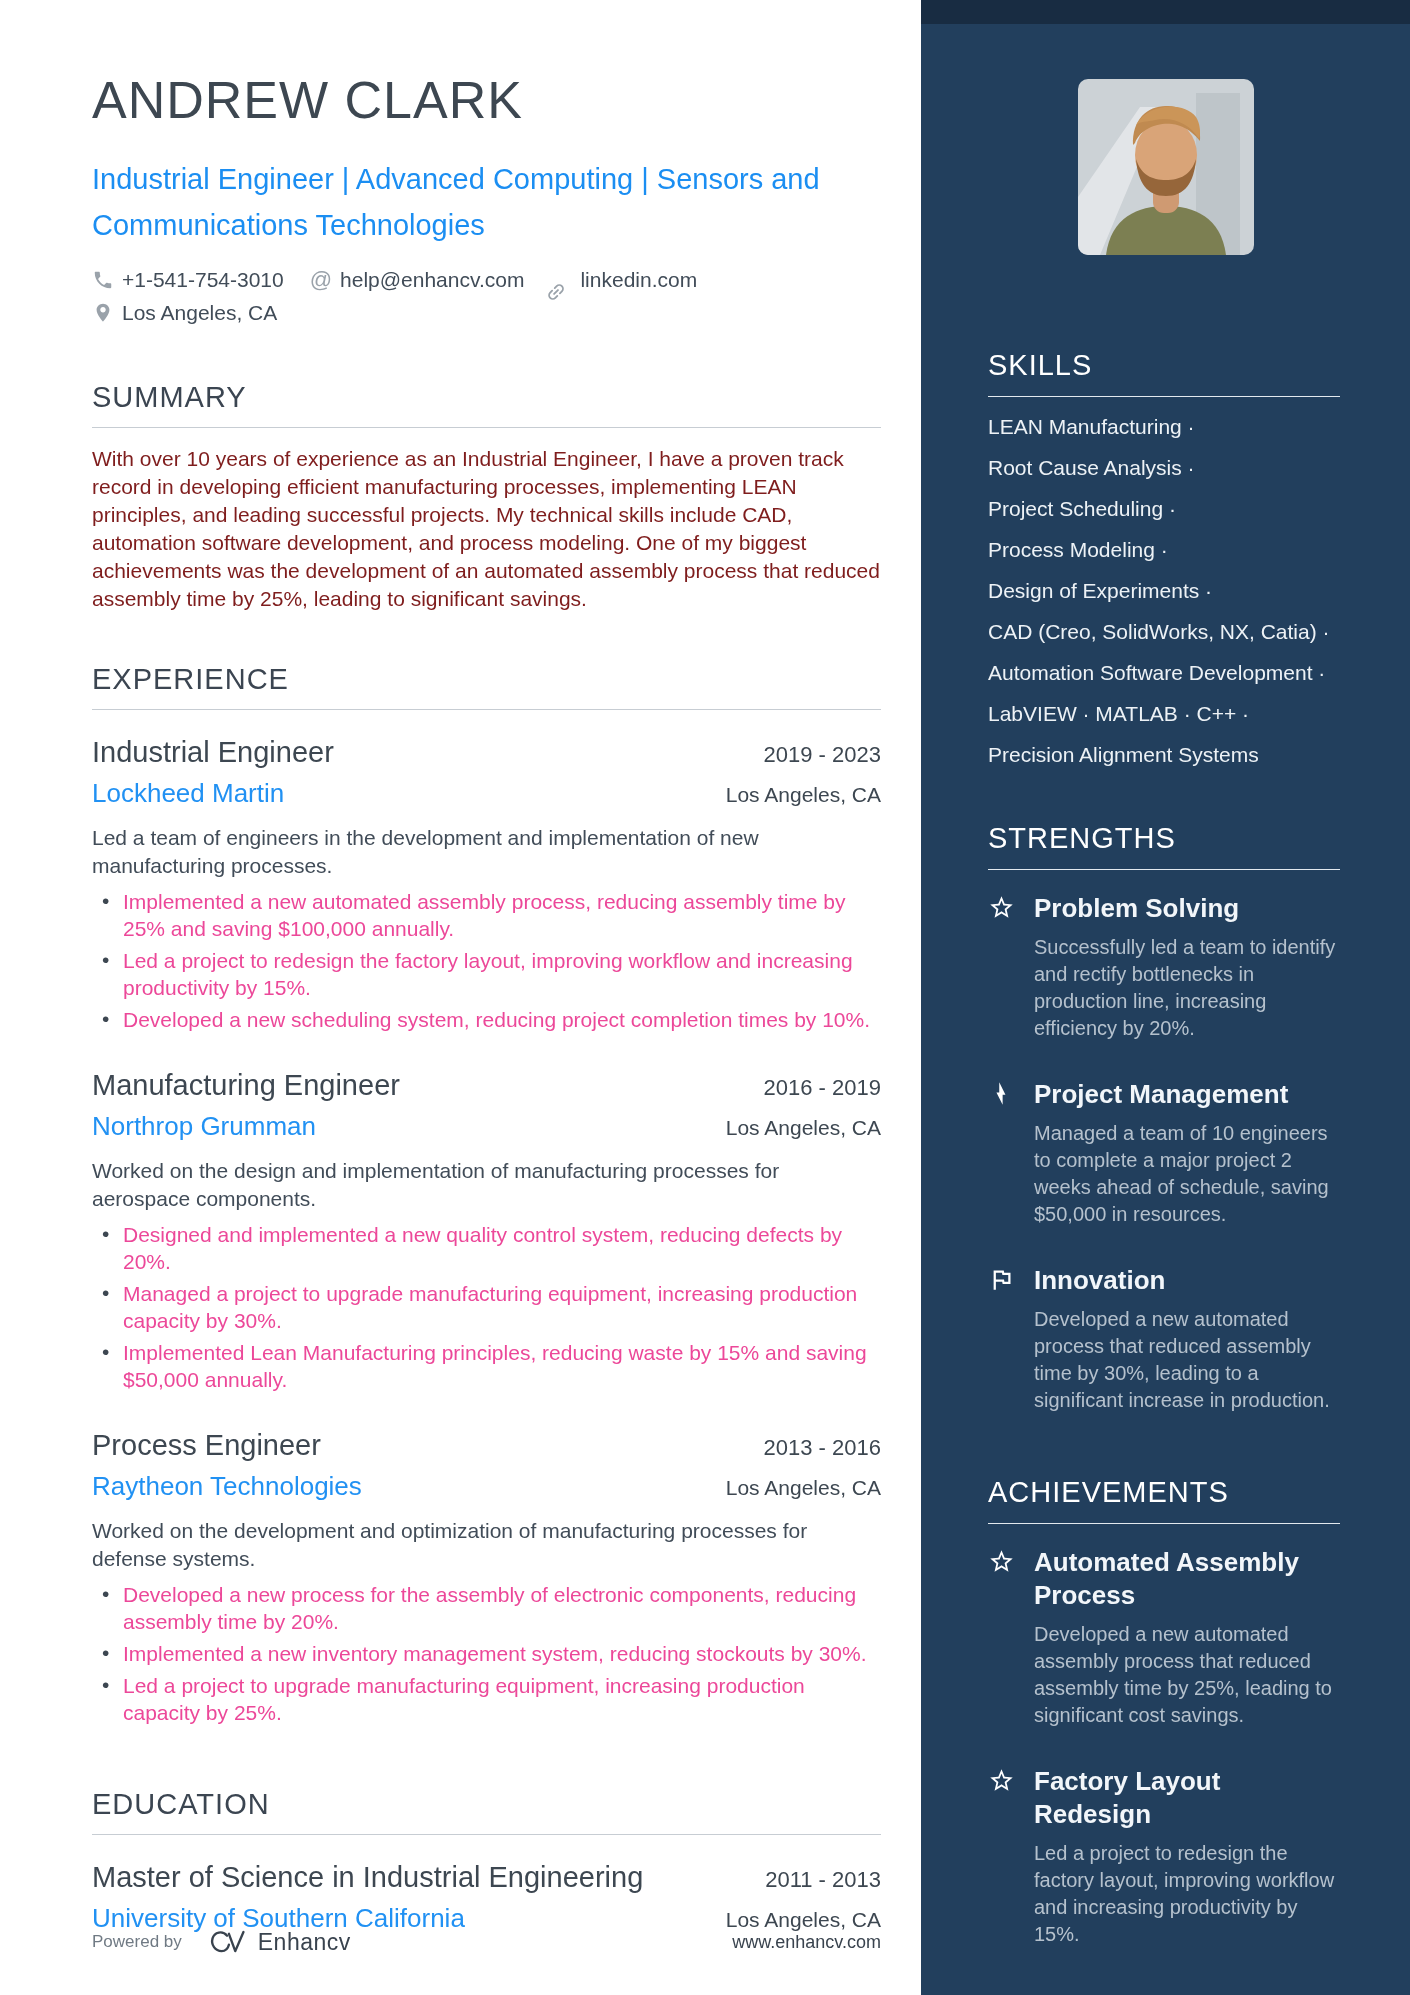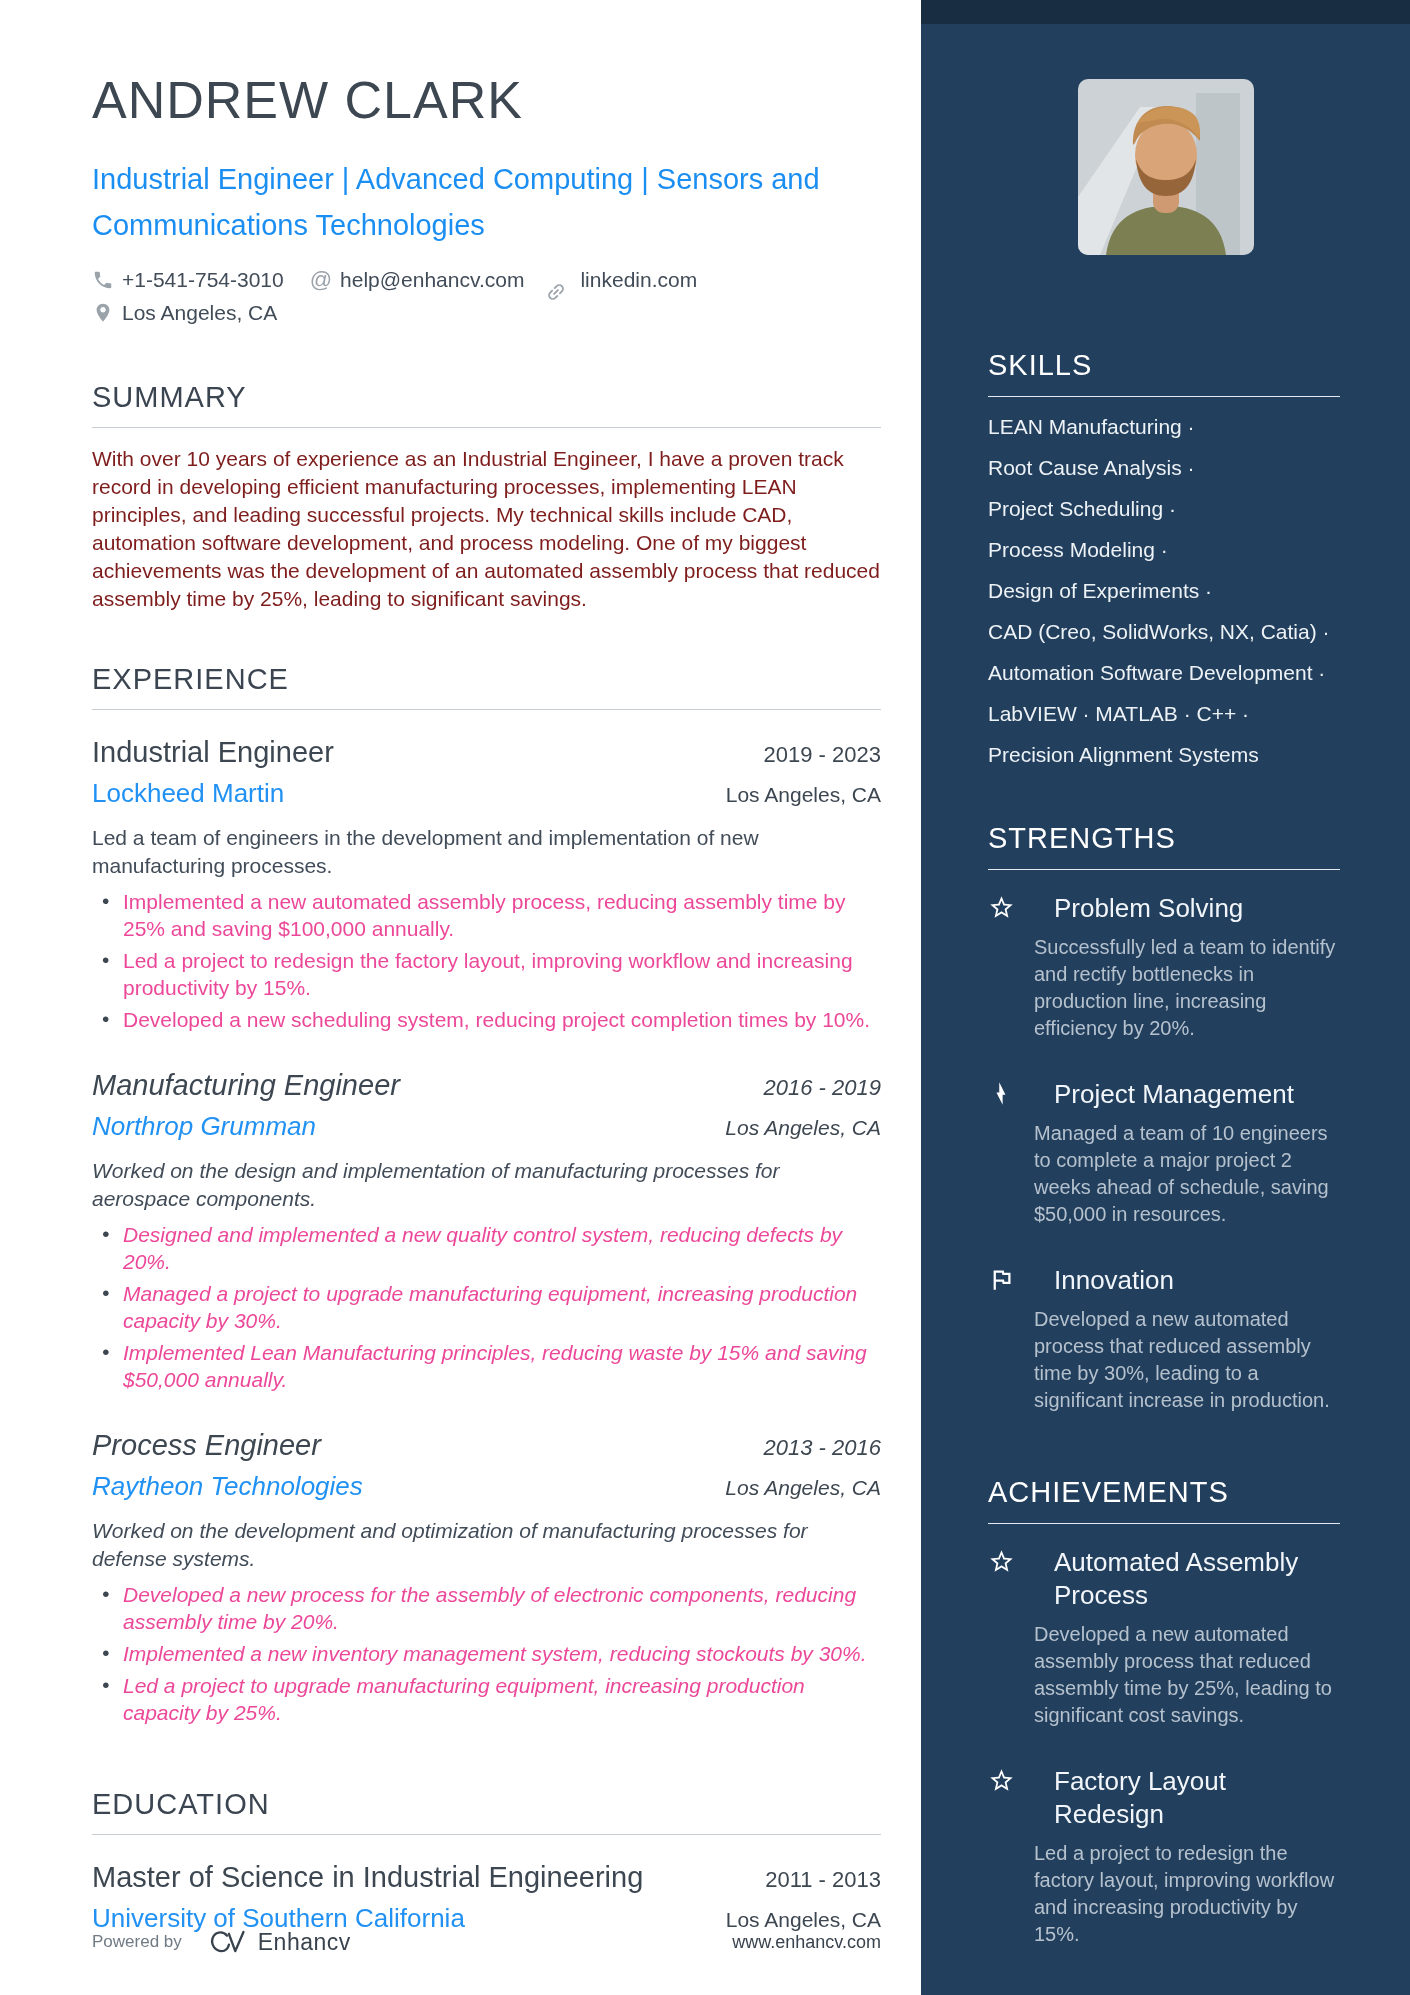--- a/index.html
+++ b/index.html
@@ -20,21 +20,21 @@
   .contact-row2 { flex-basis:100%; display:flex; }
 
   .msection { margin-top:56px; }
   .msection.experience { margin-top:50px; }
   .msection.education { margin-top:62px; }
   .mheading { font-size:29px; font-weight:400; letter-spacing:1px; color:#3b4551;
               padding-bottom:13px; border-bottom:1px solid #c7cdd3; }
   .summary-text { margin-top:17px; font-size:21px; line-height:28px; color:#7f1d1d; }
 
   .entry { margin-top:24px; }
-  .entry + .entry { margin-top:34px;font-style:italic; }
+  .entry + .entry { margin-top:34px; }
   .erow { display:flex; justify-content:space-between; align-items:baseline; }
   .etitle { font-size:29px; font-weight:400; color:#3d4751; max-width:560px; line-height:37px; }
   .edate { font-size:22px; color:#3d4751; white-space:nowrap; }
   .erow2 { display:flex; justify-content:space-between; align-items:baseline; margin-top:7px; }
   .ecompany { font-size:26px; font-weight:500; color:#2191f3; }
   .eloc { font-size:21px; color:#3d4751; white-space:nowrap; }
   .edesc { margin-top:15px; font-size:21px; line-height:28px; color:#414c58; }
   .ebullets { margin-top:8px; list-style:none; }
   .ebullets li { position:relative; padding-left:31px; font-size:21px; line-height:27px; color:#ec4899; margin-top:5px; }
   .ebullets li::before { content:"•"; position:absolute; left:10px; top:-1px; color:#3d4751; }
@@ -57,21 +57,21 @@
   .ssection.achievements { margin-top:62px; }
   .sheading { font-size:29px; font-weight:400; letter-spacing:1px; color:#ffffff;
               padding-bottom:14px; border-bottom:1px solid #e3e9ee; }
   .skill-list { list-style:none; margin-top:19px; }
   .skill-list li { font-size:21px; color:#edf2f6; line-height:22px; margin-bottom:19px; }
   .sitem { display:flex; margin-top:22px; }
   .sitem + .sitem { margin-top:36px; }
   .sicon { width:46px; flex:0 0 auto; padding-top:2px; color:#ffffff; }
   .sicon svg { width:27px; height:27px; }
   .sbody { flex:1; }
-  .stitle { font-size:26px; font-weight:400; color:#f2f6fa; line-height:33px;margin-left:20px; }
+  .stitle { font-size:26px; font-weight:700; color:#f2f6fa; line-height:33px; }
   .stext { margin-top:9px; font-size:20px; line-height:27px; color:#b5c1cd; }
 </style>
 </head>
 <body>
 
 <div class="page">
 
   <div class="main">
 
     <div class="name">ANDREW CLARK</div>

